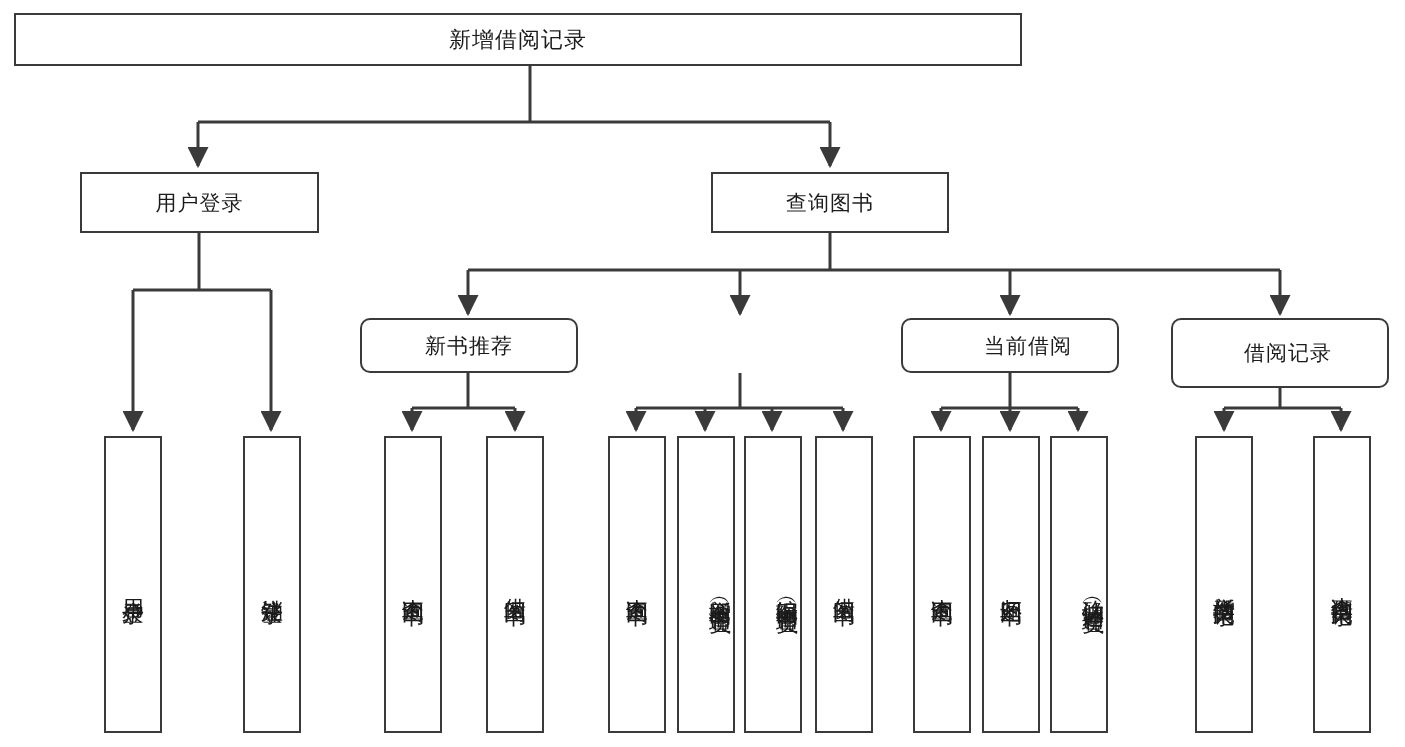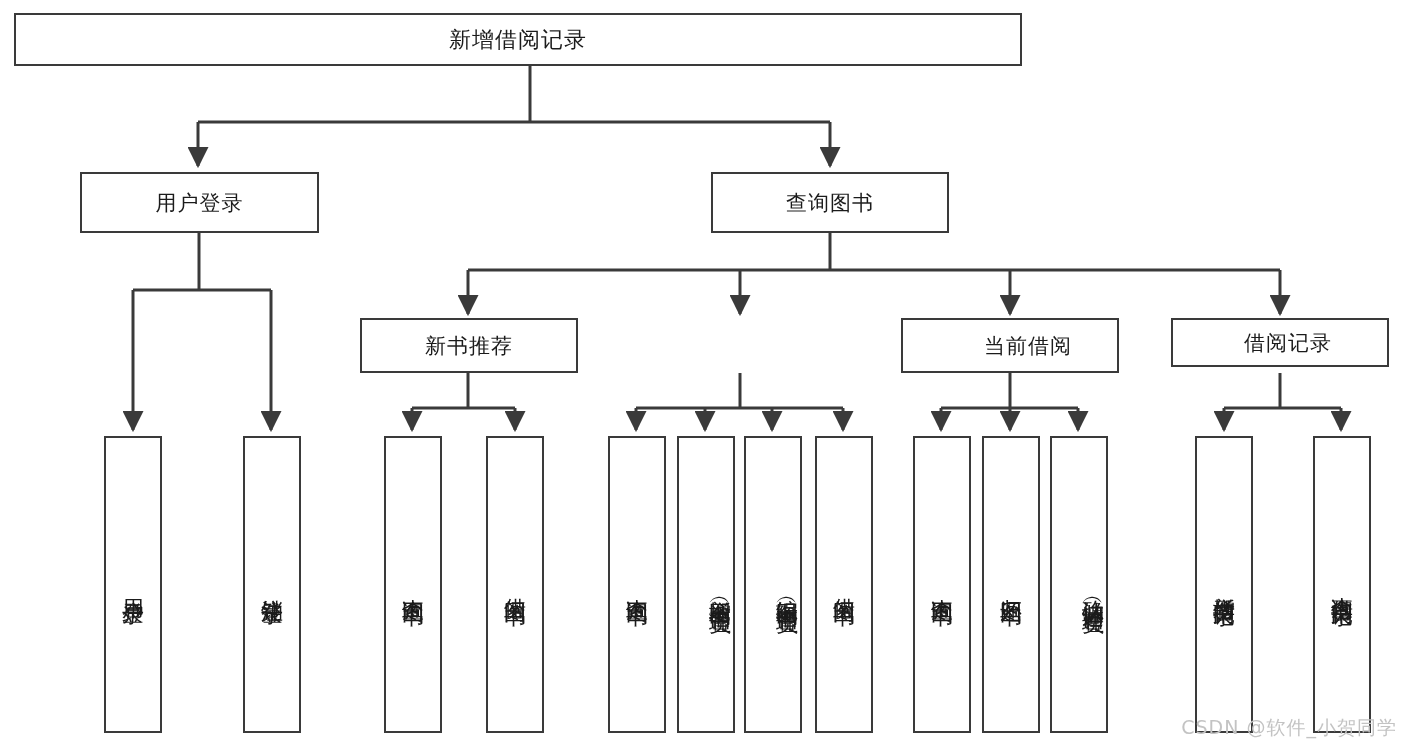--- a/index.html
+++ b/index.html
@@ -36,20 +36,21 @@
     font-size:22px;
     letter-spacing:1px;
   }
   .node.level2{
     font-size:21px;
     letter-spacing:1px;
   }
   .node.level3{
     font-size:21px;
     letter-spacing:1px;
+    border-radius:10px;
   }
   
   .leaf{
     position:absolute;
     box-sizing:border-box;
     background:#ffffff;
     border:2px solid #3a3a3a;
     overflow:hidden;
   }
   .leaf .vtext{
@@ -151,21 +152,21 @@
   <div class="node level2" style="left:711px; top:172px; width:238px; height:61px;">
     <span>查询图书</span>
   </div>
 
   <div class="node level3" style="left:360px; top:318px; width:218px; height:55px;">
     <span>新书推荐</span>
   </div>
   <div class="node level3" style="left:901px; top:318px; width:218px; height:55px;padding-left:36px;">
     <span>当前借阅</span>
   </div>
-  <div class="node level3" style="left:1171px; top:318px; width:218px; height:49px;padding-left:16px;">
+  <div class="node level3" style="left:1171px; top:318px; width:218px; height:70px;padding-left:16px;">
     <span>借阅记录</span>
   </div>
 
   <div class="leaf" style="left:104px; top:436px; width:58px; height:297px;">
     <span class="vtext">用户登录</span>
   </div>
   <div class="leaf" style="left:243px; top:436px; width:58px; height:297px;">
     <span class="vtext">注销登录</span>
   </div>
 
@@ -199,15 +200,14 @@
     <span class="vtext">确认归还（管理员）</span>
   </div>
 
   <div class="leaf" style="left:1195px; top:436px; width:58px; height:297px;">
     <span class="vtext">新增借阅记录</span>
   </div>
   <div class="leaf" style="left:1313px; top:436px; width:58px; height:297px;">
     <span class="vtext">查询借阅记录</span>
   </div>
 
-  <div class="watermark">CSDN @软件_小贺同学</div>
 
 </div>
 
 </body></html>

